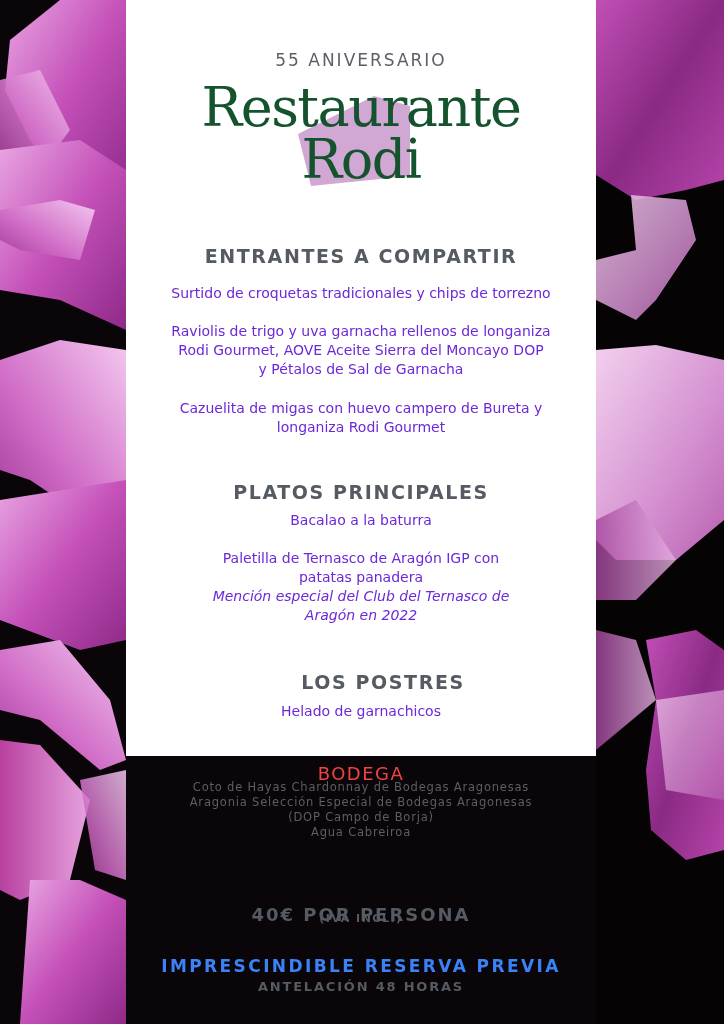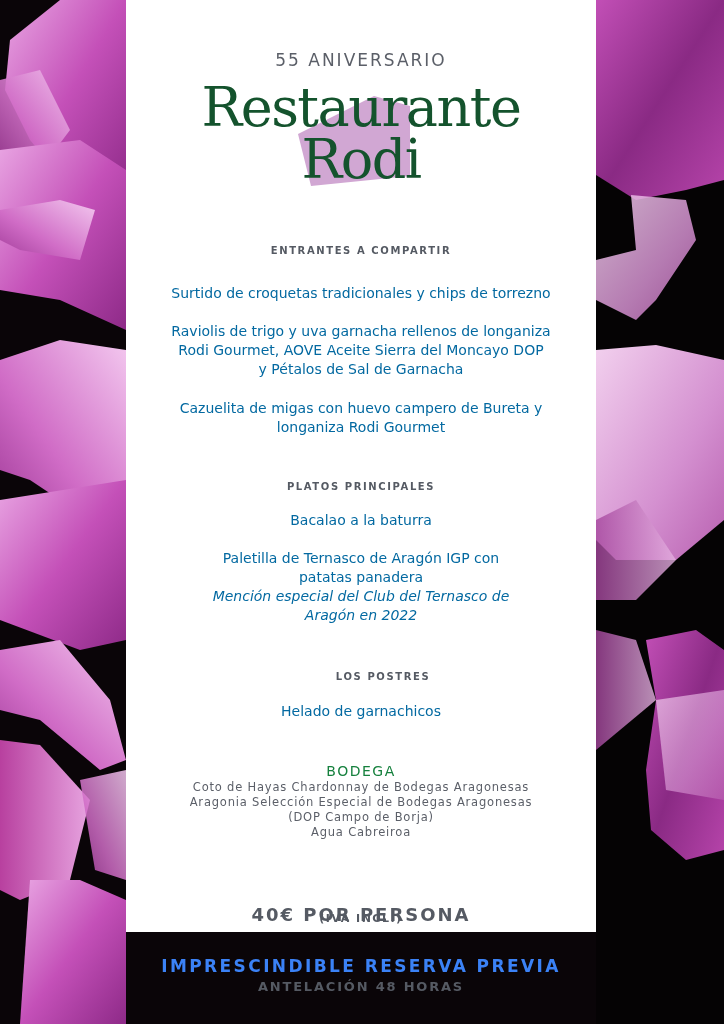--- a/index.html
+++ b/index.html
@@ -7,47 +7,47 @@
       width: 724px; height: 1024px; overflow: hidden; position: relative;
       background: #0a0508;
       font-family: "Liberation Sans", "DejaVu Sans", sans-serif;
     }
     .bg-side {
       position: absolute; top: 0; height: 1024px; overflow: hidden;
     }
     .bg-left { left: 0; width: 126px; }
     .bg-right { left: 596px; width: 128px; }
     .panel {
-      position: absolute; left: 126px; top: 0; width: 470px; height: 932px;
+      position: absolute; left: 126px; top: 0; width: 470px; height: 756px;
       background: #ffffff; text-align: center; color: #5a5e66;
     }
     .eyebrow {
       position: absolute; top: 50px; left: 0; right: 0;
       font-size: 17px; letter-spacing: 2px; color: #5b5f68;
       font-family: "DejaVu Sans", sans-serif; font-weight: normal;
     }
     .title-wrap { position: absolute; top: 82px; left: 0; right: 0; height: 120px; }
     .title-blob { position: absolute; left: 0; top: 0; }
     .title {
       position: absolute; left: 0; right: 0; top: 0;
       font-family: "DejaVu Serif", serif; color: #14532d;
       font-size: 54px; line-height: 52px; letter-spacing: -1.5px; font-weight: normal;
     }
     .sec-h {
       position: absolute; left: 0; right: 0;
       font-family: "DejaVu Sans", sans-serif; font-weight: bold;
-      font-size: 10px; letter-spacing: 1.6px; color: #555a63;
+      font-size: 19px; letter-spacing: 1.6px; color: #555a63;
     }
     .item {
       position: absolute; left: 10px; right: 10px;
-      font-family: "DejaVu Sans", sans-serif; font-size: 14px; line-height: 19px; color: #0369a1;
+      font-family: "DejaVu Sans", sans-serif; font-size: 14px; line-height: 19px; color: #6d28d9;
     }
     .bodega-h {
       position: absolute; left: 0; right: 0; top: 763px;
-      font-family: "DejaVu Sans", sans-serif; font-size: 14px; letter-spacing: 1.5px; color: #15803d;
+      font-family: "DejaVu Sans", sans-serif; font-size: 18px; letter-spacing: 1.5px; color: #ef4444;
     }
     .bodega-list {
       position: absolute; left: 0; right: 0; top: 780px;
       font-family: "DejaVu Sans", sans-serif; font-size: 11.5px; letter-spacing: 0.8px;
       line-height: 15px; color: #5b5f68;
     }
     .price {
       position: absolute; left: 0; right: 0; top: 888px;
       font-family: "DejaVu Sans", sans-serif; font-weight: bold; font-size: 18px;
       letter-spacing: 2px; color: #555a63; margin-top: 16px;

